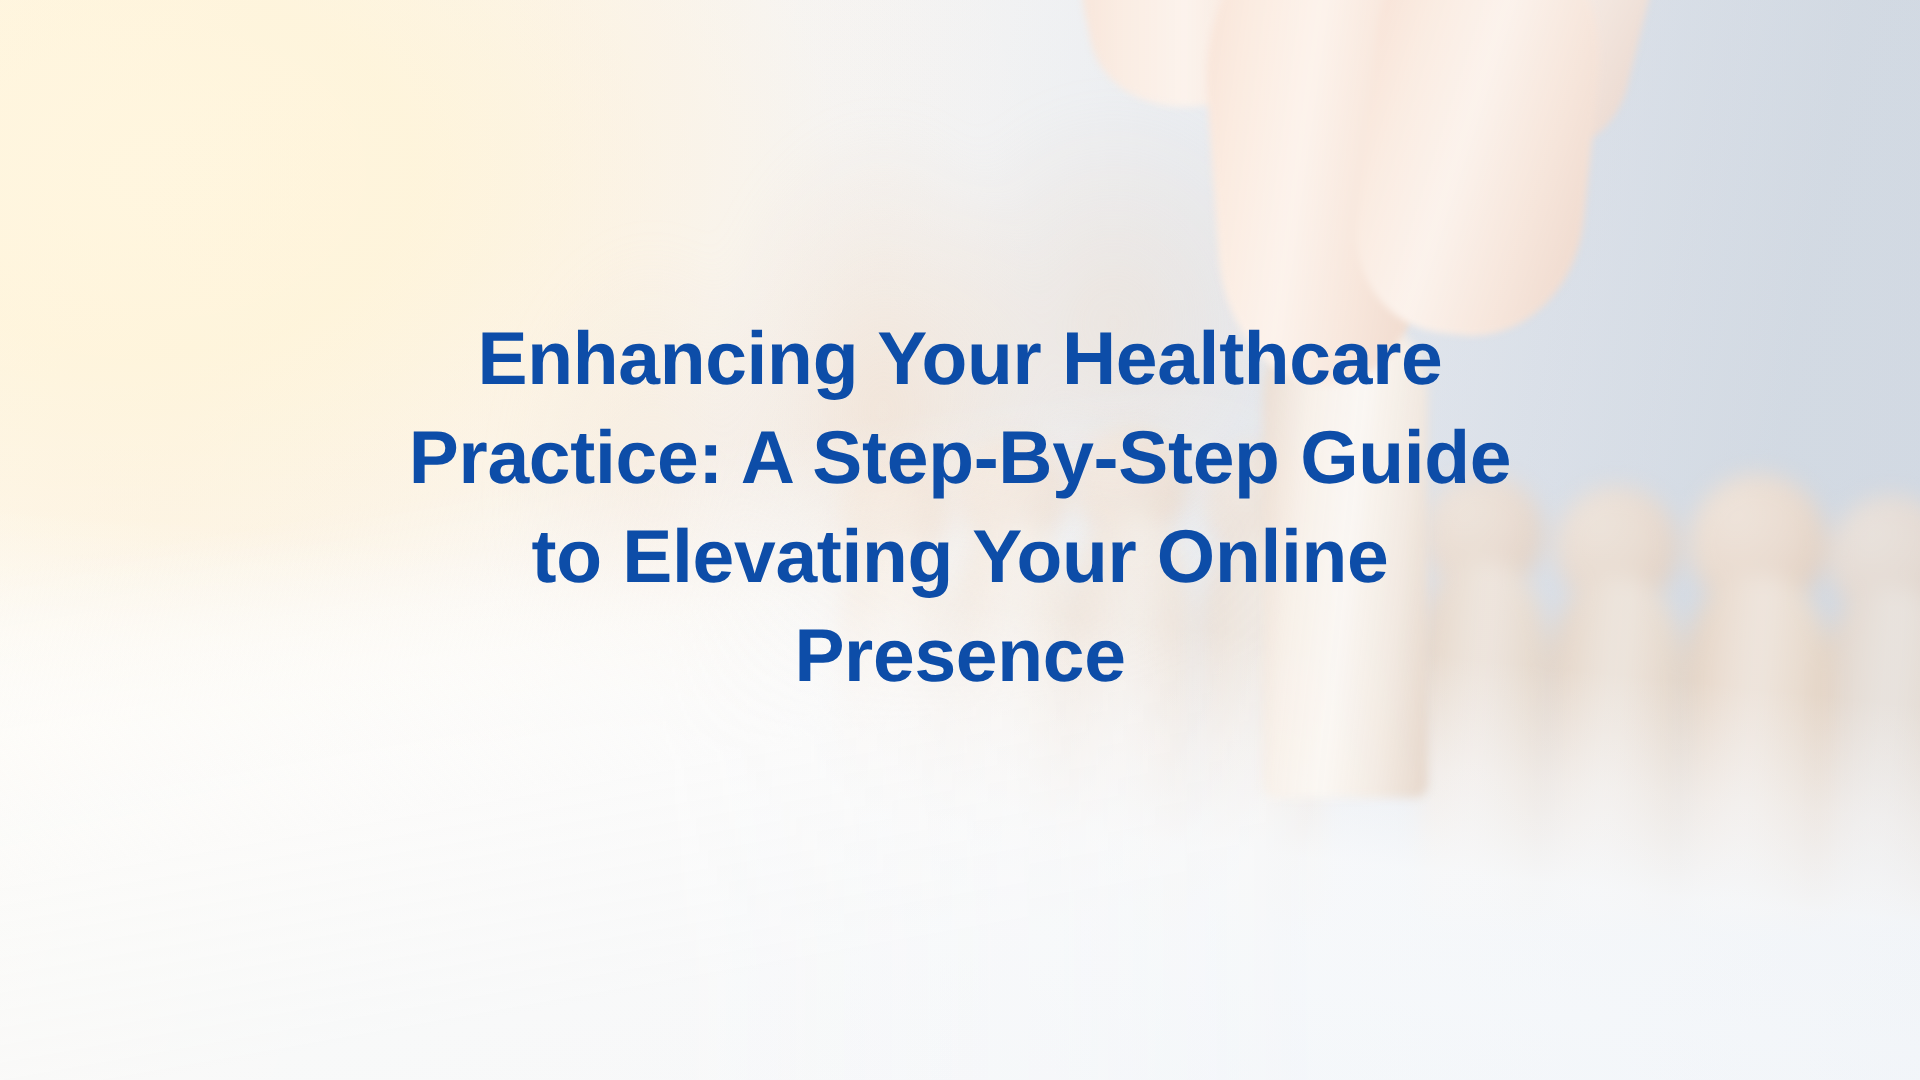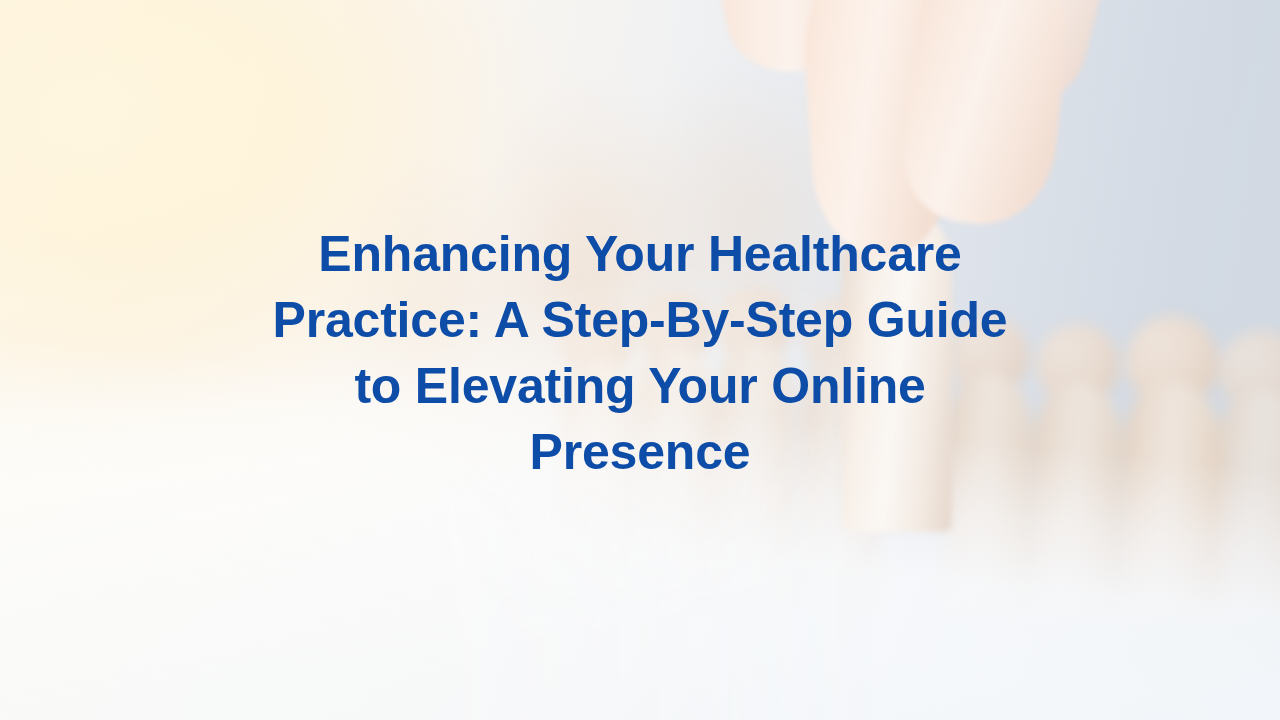--- a/index.html
+++ b/index.html
@@ -220,21 +220,21 @@
   
   #title-block {
     position: absolute;
     left: 0;
     right: 0;
     top: 206px;
     text-align: center;
     padding: 0 46px;
   }
   #page-title {
-    margin: 15px;
+    margin: 0;
     font-family: "Liberation Sans", sans-serif;
     font-weight: 700;
     font-size: 50px;
     line-height: 1.32;
     letter-spacing: -0.2px;
     color: #0d4da8;
     white-space: pre-line;
   }
 </style>
 </head>

